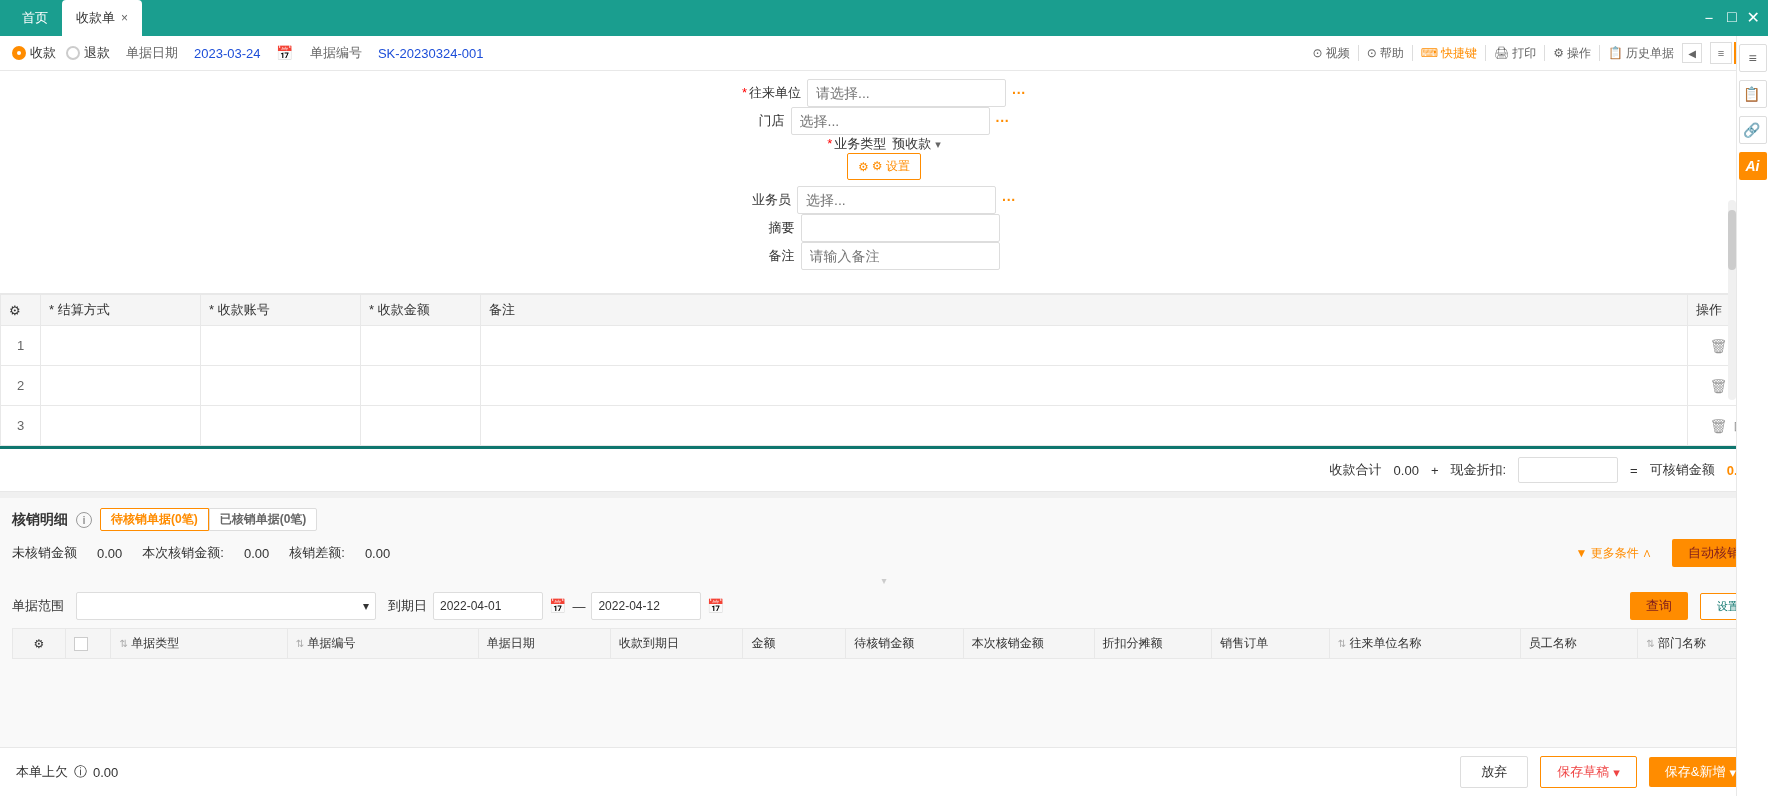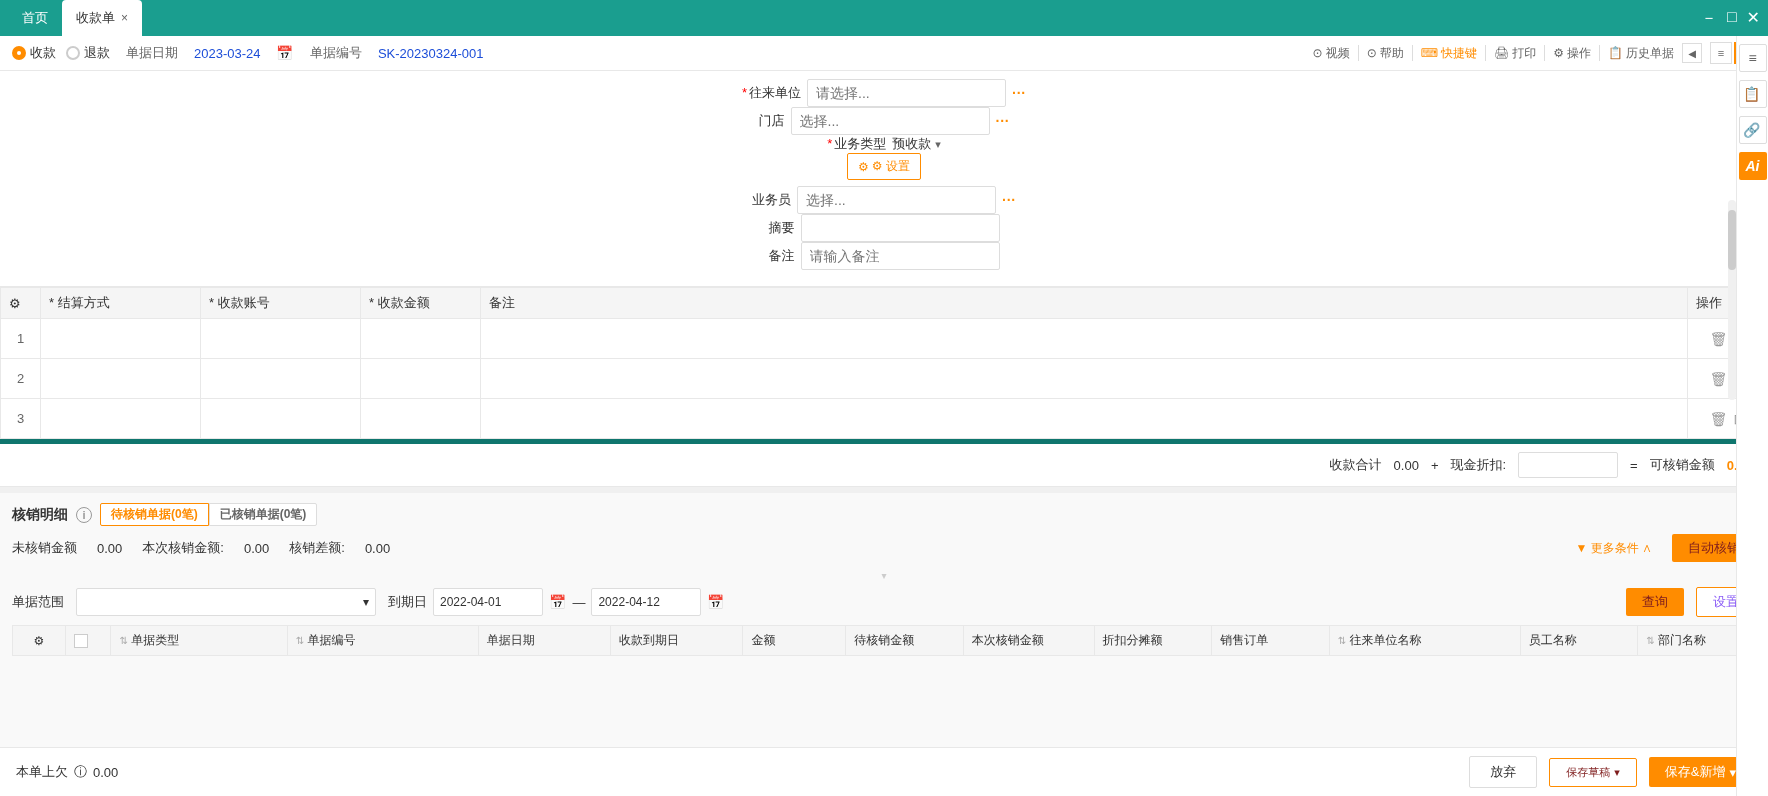--- a/index.html
+++ b/index.html
@@ -174,21 +174,21 @@
       border-bottom: 1px solid #e8e8e8;
       background: #fff;
     }
     .form-row {
       display: flex;
       align-items: center;
       gap: 0;
       margin-bottom: 6px;
       flex-direction: column;
     }
-    .form-row:last-child { margin-bottom: 8px; }
+    .form-row:last-child { margin-bottom: 15px; }
     .form-field {
       display: flex;
       align-items: center;
       gap: 6px;
       flex: 1;
     }
     .form-field-label {
       color: #333;
       white-space: nowrap;
       font-size: 13px;
@@ -275,21 +275,21 @@
     }
 
     
     .summary-row {
       display: flex;
       align-items: center;
       justify-content: flex-end;
       padding: 8px 16px;
       gap: 12px;
       font-size: 13px;
-      border-top: 5px solid #0f766e;
+      border-top: 3px solid #0f766e;
       background: #fff;
     }
     .summary-row .orange { color: #ff8c00; font-weight: bold; }
     .summary-input {
       width: 100px;
       height: 26px;
       border: 1px solid #ddd;
       border-radius: 2px;
       padding: 0 6px;
       font-size: 12px;
@@ -396,26 +396,26 @@
       background: #ff8c00;
       color: #7f1d1d;
       border: none;
       padding: 5px 16px;
       border-radius: 2px;
       cursor: pointer;
       font-size: 13px;
     }
     .btn-outline-orange {
       background: #fff;
-      color: #8b5cf6;
+      color: #0f766e;
       border: 1px solid #ff8c00;
       padding: 5px 16px;
       border-radius: 2px;
       cursor: pointer;
-      font-size: 13px;
+      font-size: 11px;
     }
     .writeoff-table {
       width: 100%;
       border-collapse: collapse;
       font-size: 12px;
       background: #fff;
     }
     .writeoff-table th {
       background: #f5f5f5;
       border: 1px solid #e8e8e8;
@@ -448,25 +448,25 @@
       border: 1px solid #ddd;
       padding: 6px 20px;
       border-radius: 2px;
       cursor: pointer;
       font-size: 13px;
       color: #333;
     }
     .btn-save-draft {
       background: #fff;
       border: 1px solid #ff8c00;
-      color: #7f1d1d;
+      color: #ef4444;
       padding: 6px 16px;
       border-radius: 2px;
       cursor: pointer;
-      font-size: 11px;
+      font-size: 13px;
       display: flex;
       align-items: center;
       gap: 4px;
     }
     .btn-save-new {
       background: #ff8c00;
       border: none;
       color: #fff;
       padding: 6px 16px;
       border-radius: 2px;

